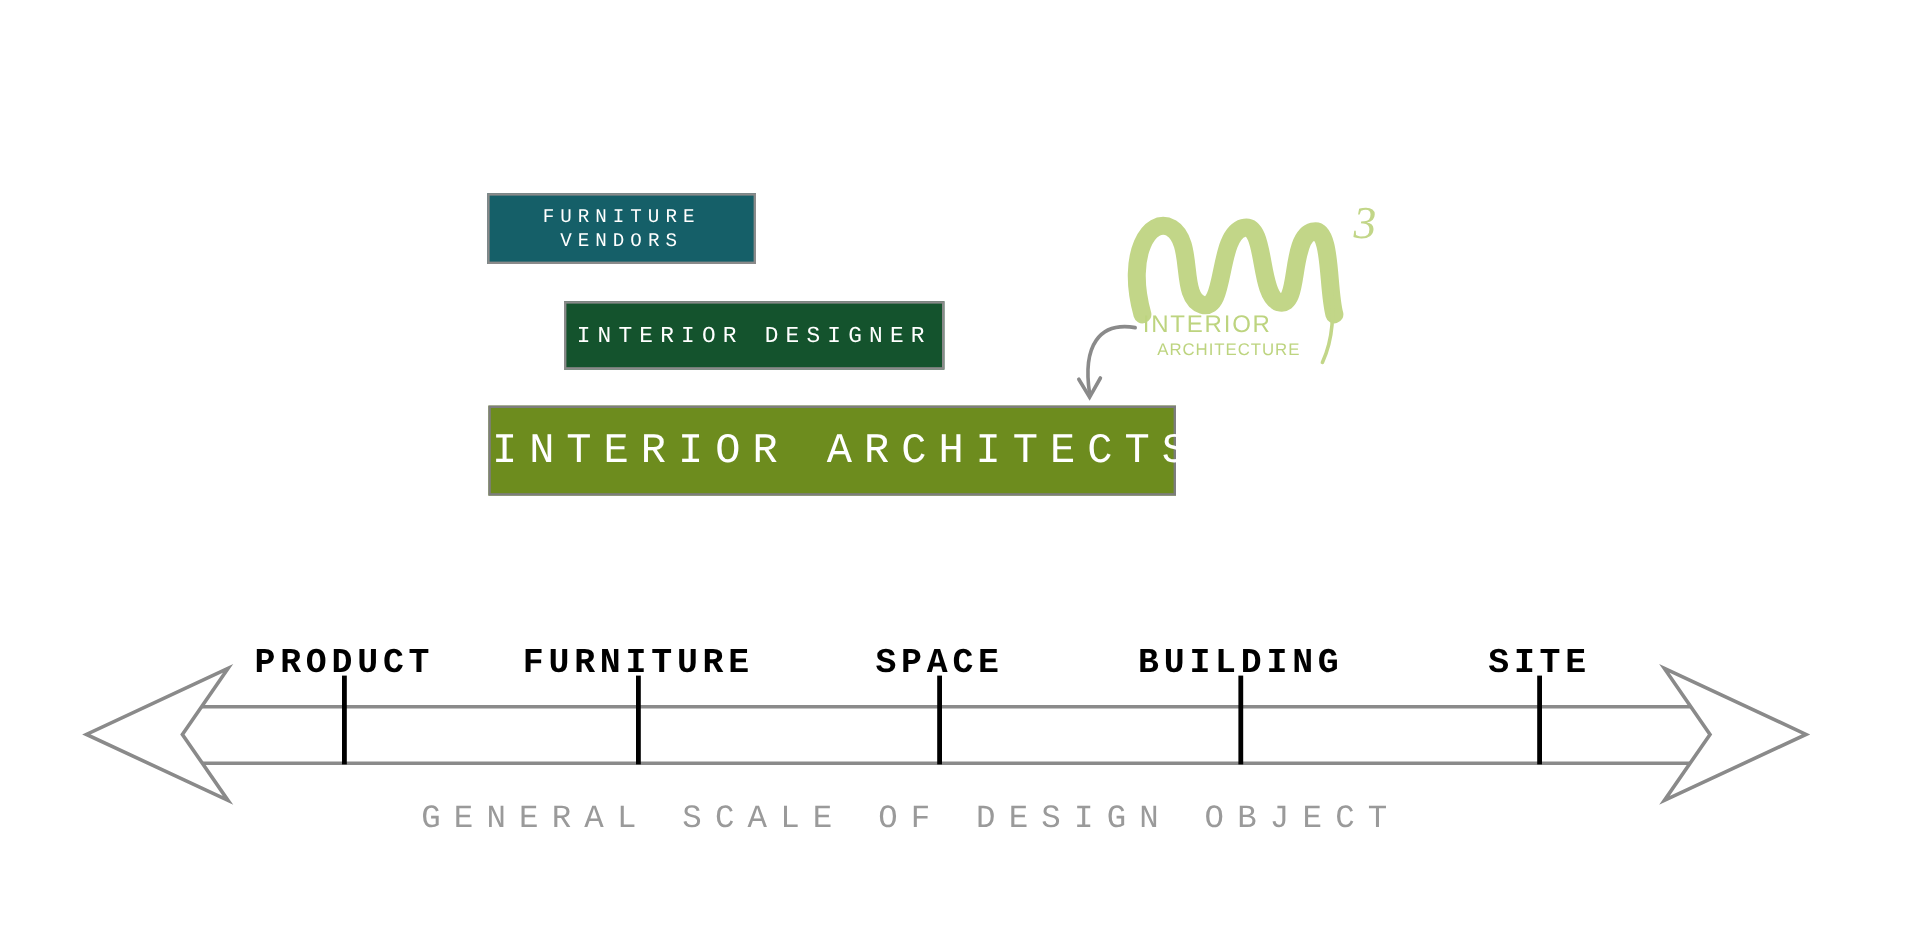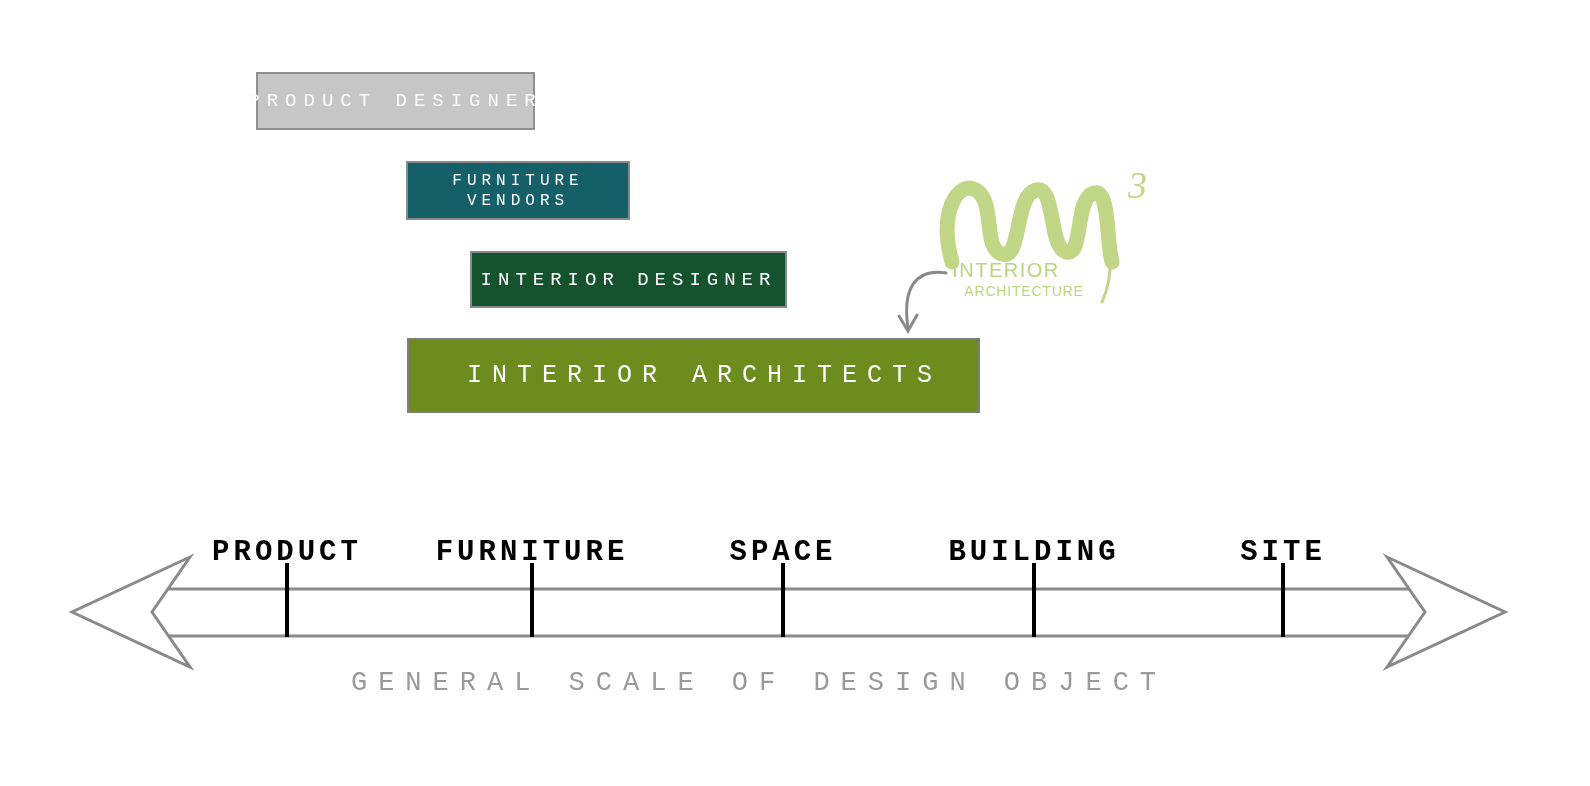--- a/index.html
+++ b/index.html
@@ -43,21 +43,21 @@
     flex-direction: column;
   }
   .bar-interior-designer {
     left: 470px; top: 251px; width: 317px; height: 57px;
     background: #14532d; border: 2px solid #8a8a8a;
     font-size: 19px; letter-spacing: 6px;
   }
   .bar-interior-architects {
     left: 407px; top: 338px; width: 573px; height: 75px;
     background: #6d8c1e; border: 2px solid #7d7d7d;
-    font-size: 25px; letter-spacing: 10px; padding-left: 22px;
+    font-size: 35px; letter-spacing: 10px; padding-left: 22px;
   }
   .bar-architects {
     left: 783px; top: 443px; width: 534px; height: 57px;
     background: #e59112; border: 2px solid #8a8a8a;
     font-size: 18px; letter-spacing: 7px;
   }
   
   .axis-label {
     position: absolute;
     top: 536px;
@@ -129,23 +129,20 @@
       <text class="logo-line1" x="1006" y="277" text-anchor="middle">INTERIOR</text>
       <text class="logo-line2" x="1024" y="296" text-anchor="middle">ARCHITECTURE</text>
     </g>
 
     <g stroke="#8a8a8a" stroke-width="3" fill="none" stroke-linecap="round">
       <path d="M 946 273 C 916 268 902 288 908 328"></path>
       <path d="M 899 316 L 908 331 L 917 315"></path>
     </g>
   </svg>
 
-  <div class="bar bar-product-designer">
-    <span>PRODUCT DESIGNER</span>
-  </div>
 
   <div class="bar bar-furniture-vendors">
     <span>FURNITURE</span>
     <span>VENDORS</span>
   </div>
 
   <div class="bar bar-interior-designer">
     <span>INTERIOR DESIGNER</span>
   </div>
 

